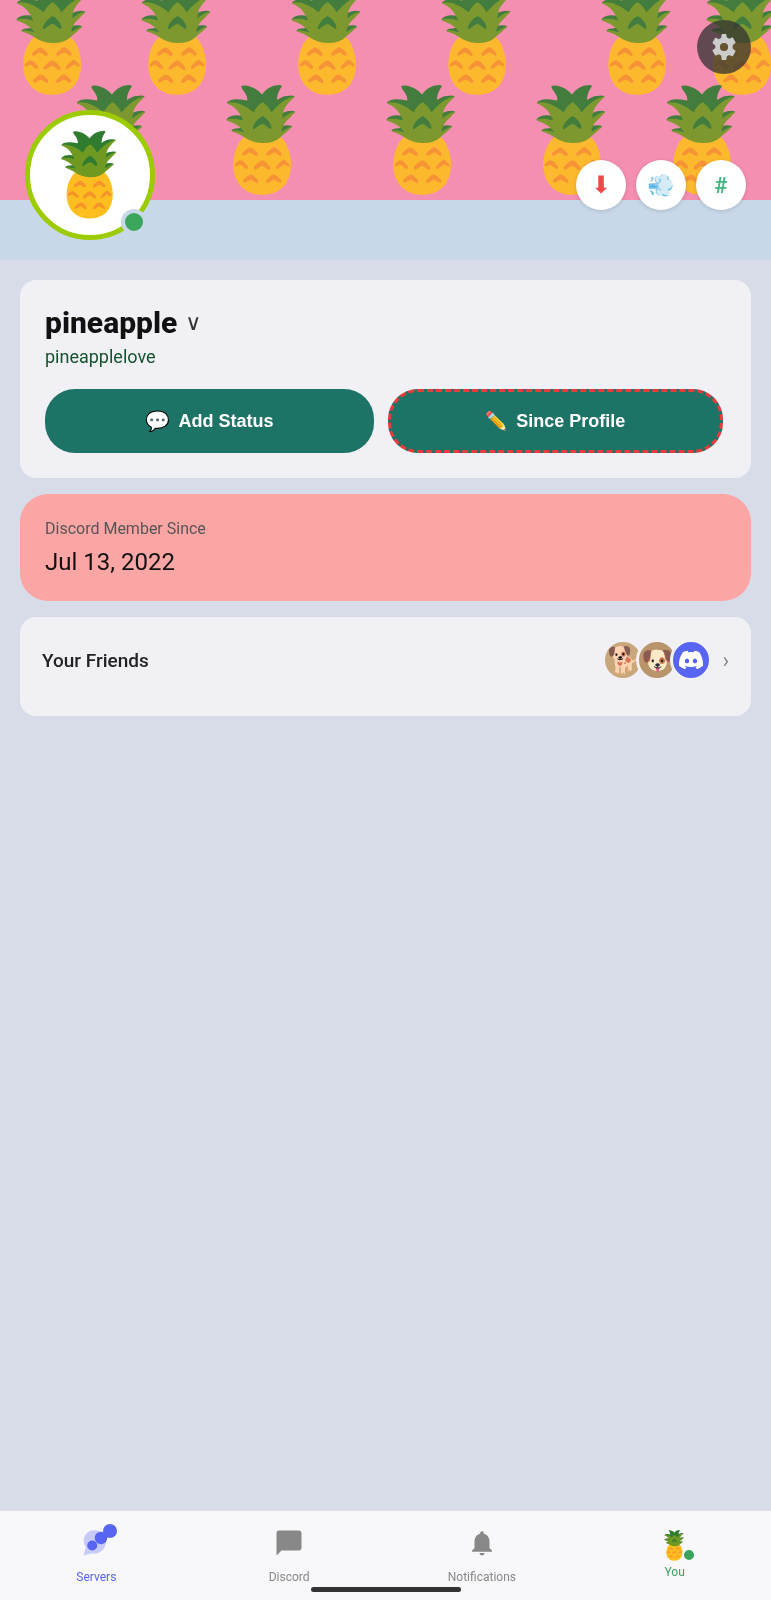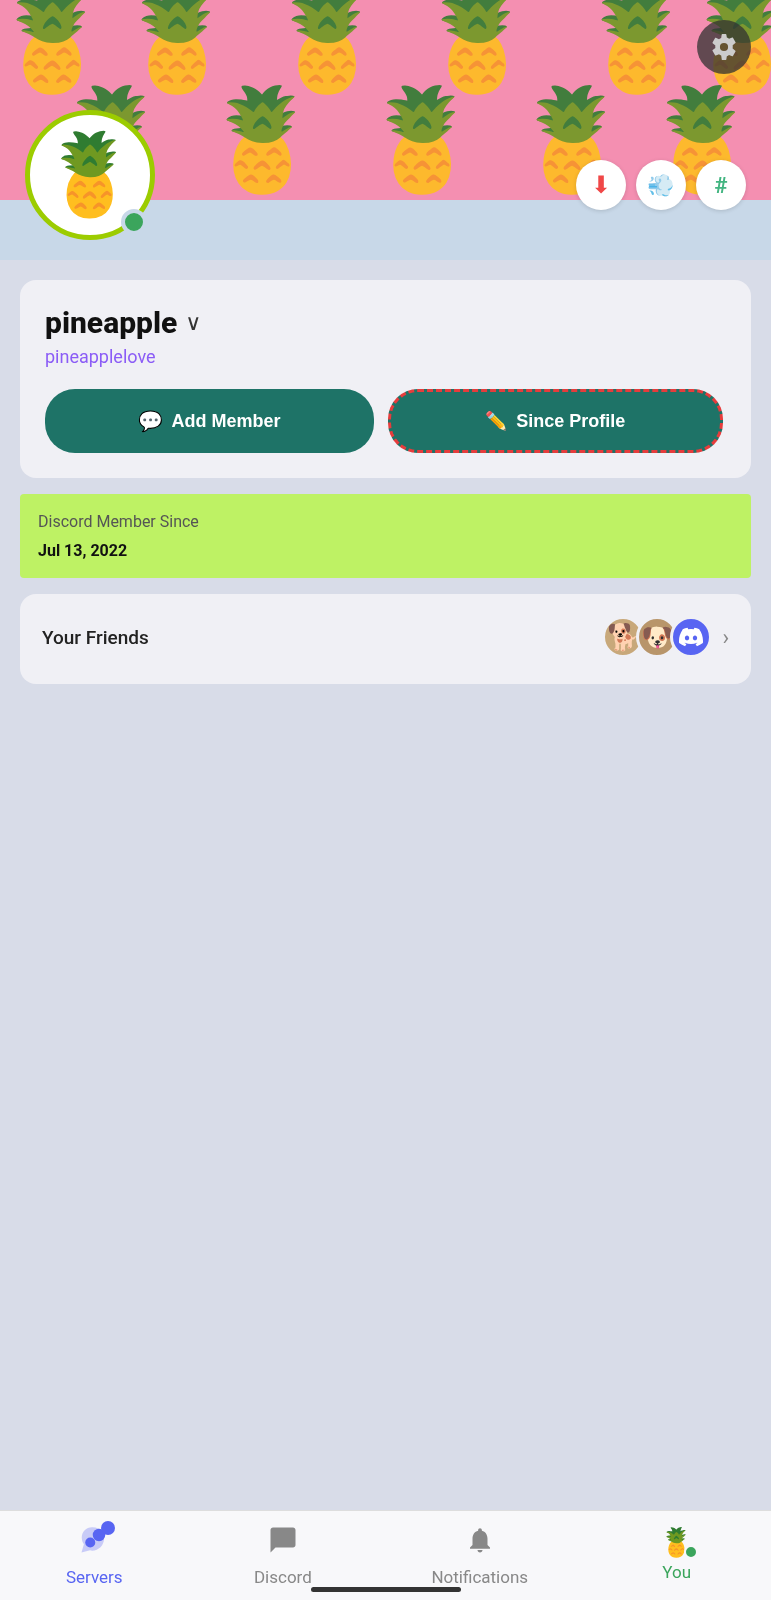--- a/index.html
+++ b/index.html
@@ -130,21 +130,21 @@
       font-weight: 800;
       color: #111;
     }
     .chevron-down {
       font-size: 22px;
       color: #333;
       cursor: pointer;
     }
     .handle {
       font-size: 18px;
-      color: #8b5cf6;
+      color: #14532d;
       margin-bottom: 22px;
     }
     .profile-buttons {
       display: flex;
       gap: 14px;
     }
     .btn-add-status {
       flex: 1;
       background: #1e7367;
       color: white;
@@ -170,41 +170,41 @@
       font-weight: 600;
       cursor: pointer;
       display: flex;
       align-items: center;
       justify-content: center;
       gap: 8px;
     }
 
     
     .info-card {
-      background: #bef264;
-      border-radius: 4px;
-      padding: 18px;
+      background: #fca5a5;
+      border-radius: 28px;
+      padding: 25px;
       margin-bottom: 16px;
     }
     .info-card-label {
       font-size: 16px;
       color: #555;
       margin-bottom: 10px;
     }
     .info-card-value {
-      font-size: 16px;
+      font-size: 24px;
       color: #111;
-      font-weight: 700;
+      font-weight: 400;
     }
 
     
     .friends-card {
       background: #f0f0f5;
       border-radius: 16px;
-      padding: 22px 22px 26px 22px;
+      padding: 22px 22px 35px 22px;
       display: flex;
       align-items: center;
       justify-content: space-between;
       cursor: pointer;
     }
     .friends-left {
       font-size: 19px;
       color: #222;
       font-weight: 500;
     }
@@ -265,21 +265,21 @@
       position: relative;
       color: #888;
     }
     .nav-icon.active {
       color: #5865f2;
     }
     .nav-icon.you-active {
       color: #3ba55c;
     }
     .nav-label {
-      font-size: 17px;
+      font-size: 12px;
       color: #888;
     }
     .nav-label.active {
       color: #5865f2;
     }
     .nav-label.you-active {
       color: #3ba55c;
     }
     .nav-badge {
       position: absolute;
@@ -370,21 +370,21 @@
 
   <div class="profile-card">
     <div class="username-row">
       <span class="username">pineapple</span>
       <span class="chevron-down">∨</span>
     </div>
     <div class="handle">pineapplelove</div>
     <div class="profile-buttons">
       <button class="btn-add-status">
         <span style="font-size:20px;">💬</span>
-        <span>Add Member</span>
+        <span>Add Status</span>
       </button>
       <button class="btn-edit-profile">
         <span style="font-size:18px;">✏️</span>
         <span>Since Profile</span>
       </button>
     </div>
   </div>
 
   <div class="info-card">
     <div class="info-card-label">Discord Member Since</div>

